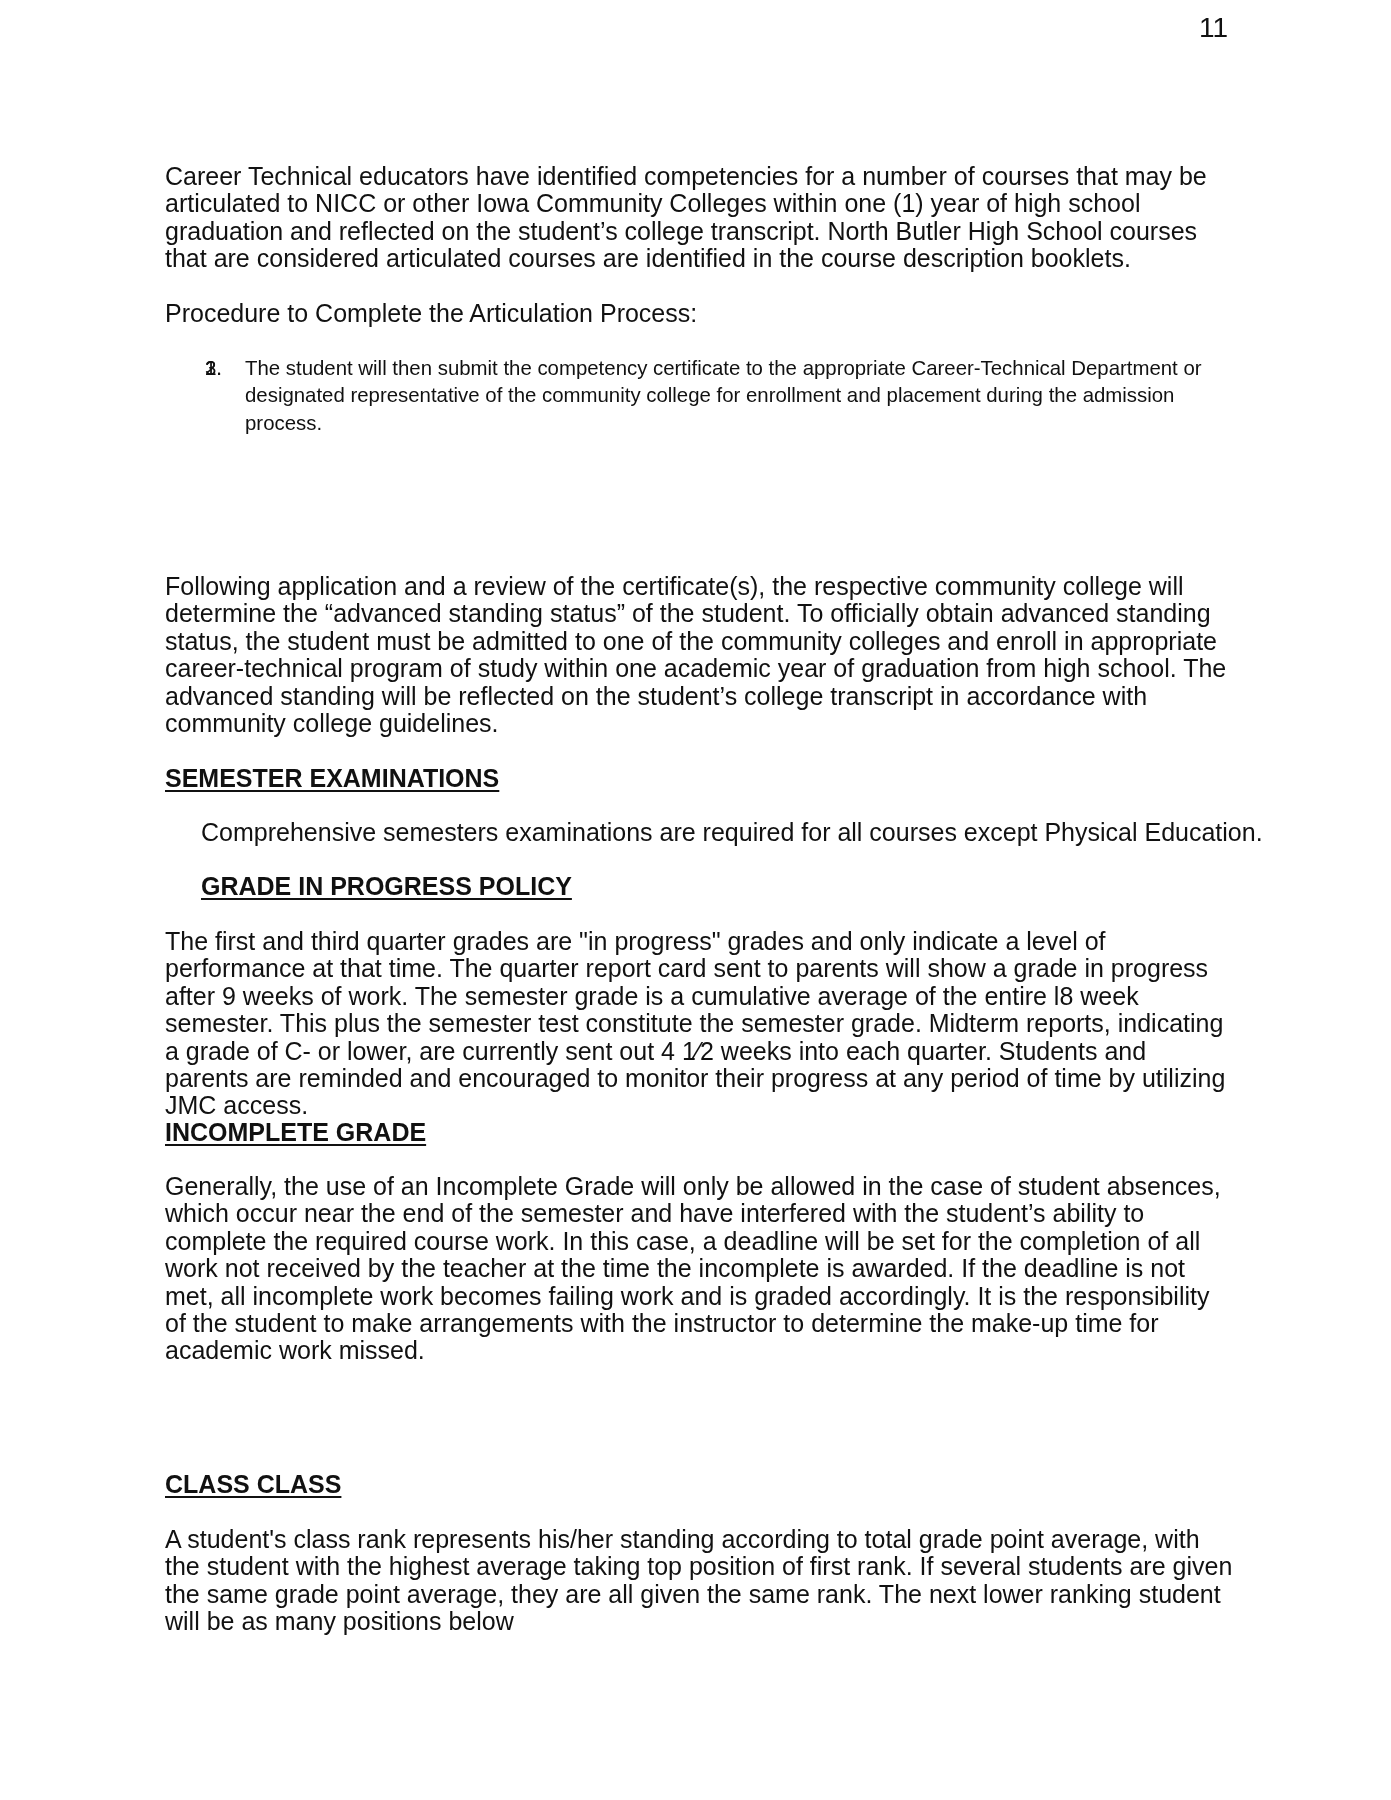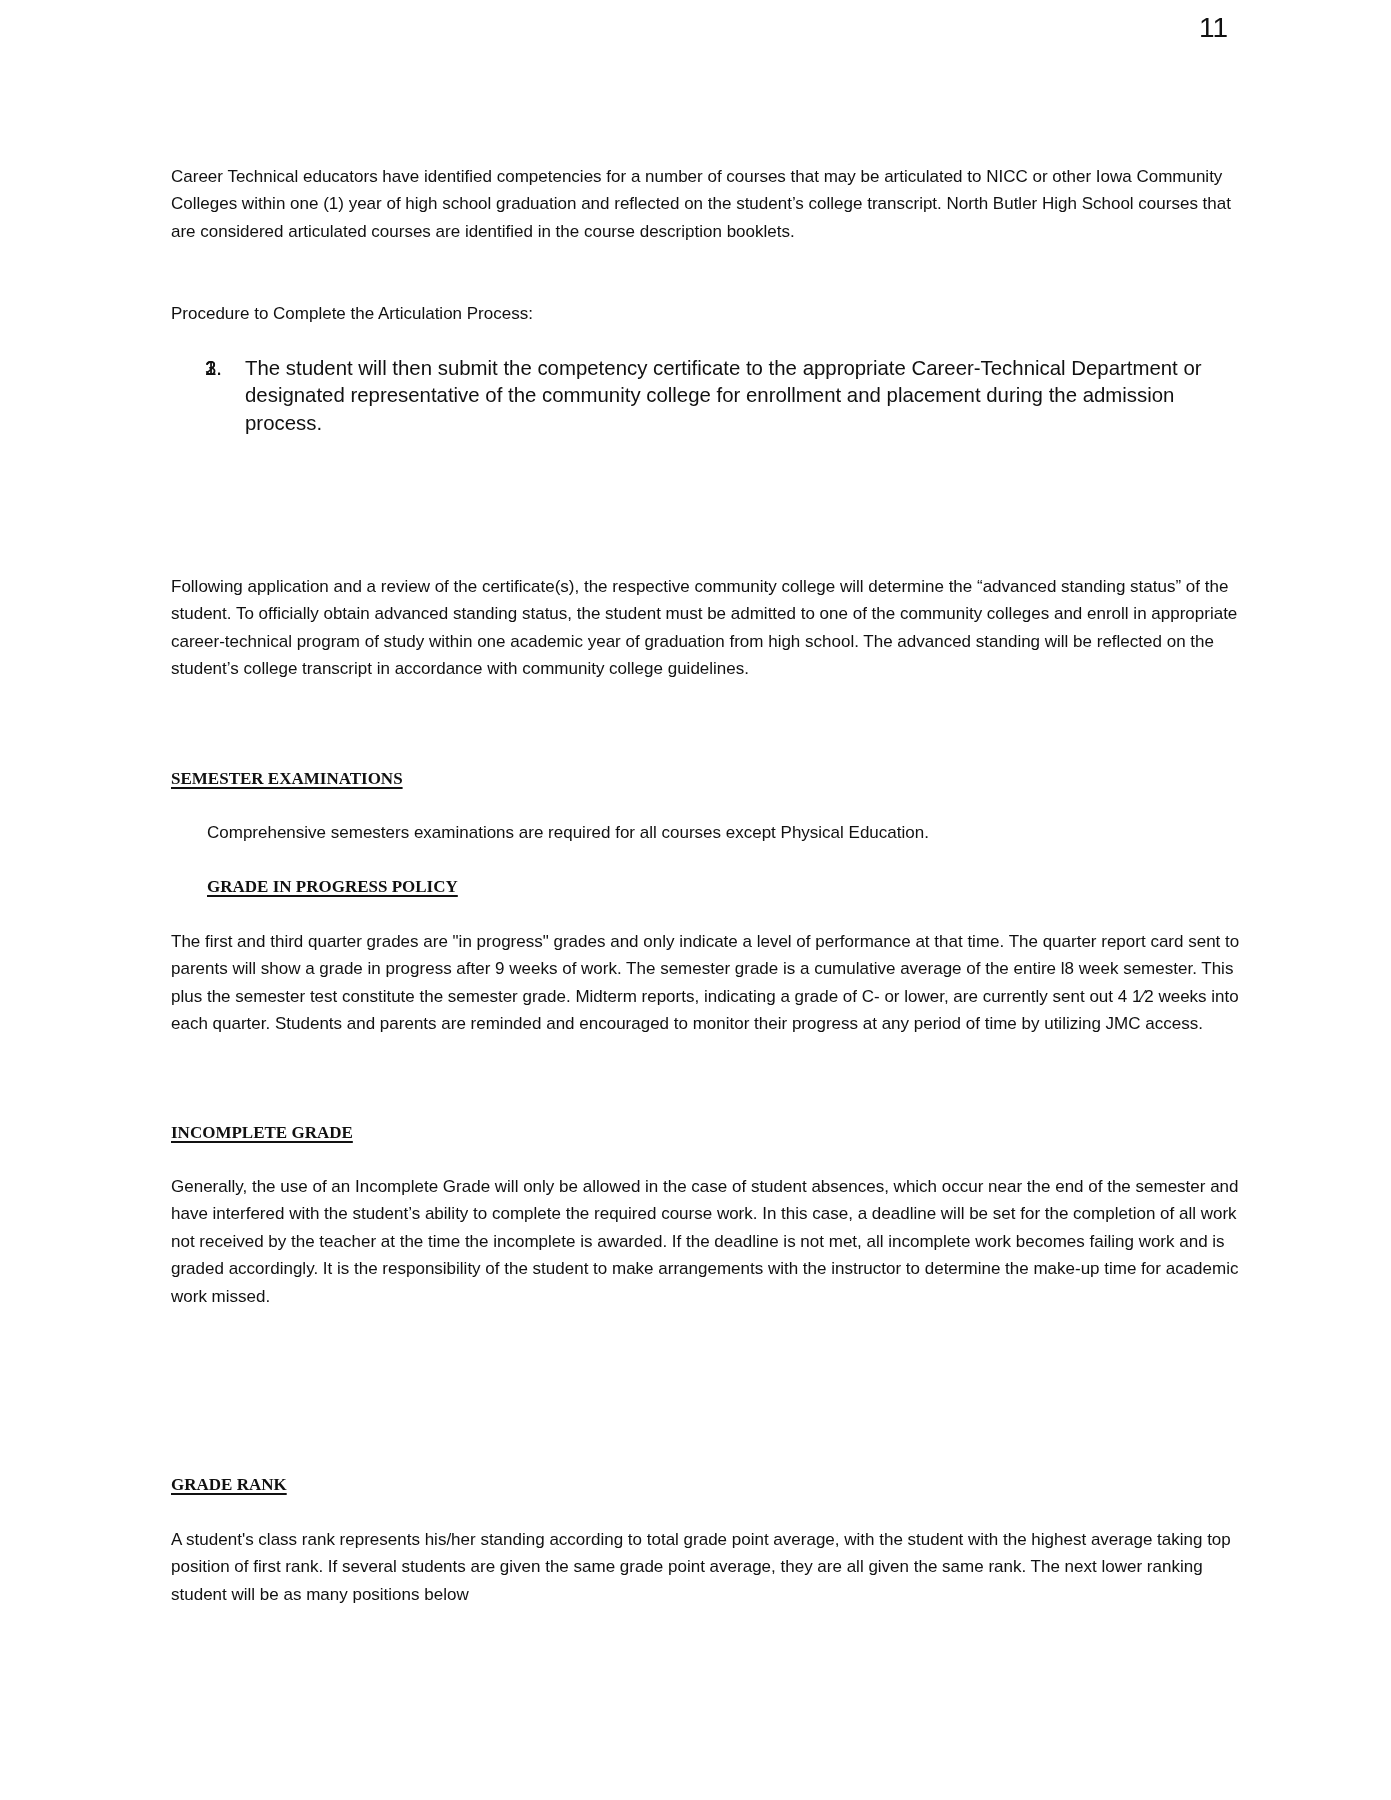--- a/index.html
+++ b/index.html
@@ -1,20 +1,20 @@
 <!DOCTYPE html>
 <html><head>
 <meta charset="utf-8">
 <style>
   html, body { margin: 0; padding: 0; background: #ffffff; }
   body { width: 1391px; height: 1800px; position: relative; overflow: hidden;
          font-family: "Liberation Sans", sans-serif; color: #111111; }
   .page-num { position: absolute; left: 1199px; top: 14px; font-size: 28px; line-height: 28px; }
-  .block { position: absolute; left: 171px; width: 1070px; font-size: 17px; line-height: 27.4px; margin: 0; }
-  .heading { font-weight: bold; text-decoration: underline; text-decoration-thickness: 2px; text-underline-offset: 3px; font-family: Liberation Serif, serif; }
+  .block { position: absolute; left: 165px; width: 1070px; font-size: 25px; line-height: 27.4px; margin: 0; }
+  .heading { font-weight: bold; text-decoration: underline; text-decoration-thickness: 2px; text-underline-offset: 3px; }
   .list { position: absolute; left: 163px; width: 1070px; margin: 0; padding: 0; list-style: none; font-size: 20.4px; line-height: 27.4px; }
   .list li { position: relative; padding-left: 82px; }
   .list .num { position: absolute; left: 42px; top: 0; }
 </style>
 </head>
 <body>
 
 <div class="page-num">11</div>
 
 <p class="block" style="top:163px;">Career Technical educators have identified competencies for a number of courses that may be articulated to NICC or other Iowa Community Colleges within one (1) year of high school graduation and reflected on the student’s college transcript. North Butler High School courses that are considered articulated courses are identified in the course description booklets.</p>
@@ -38,14 +38,14 @@
 
 <h2 class="block heading" style="top:765px;">SEMESTER EXAMINATIONS</h2>
 <p class="block" style="top:819px;margin-left:36px;">Comprehensive semesters examinations are required for all courses except Physical Education.</p>
 
 <h2 class="block heading" style="top:873px;margin-left:36px;">GRADE IN PROGRESS POLICY</h2>
 <p class="block" style="top:928px;">The first and third quarter grades are "in progress" grades and only indicate a level of performance at that time. The quarter report card sent to parents will show a grade in progress after 9 weeks of work. The semester grade is a cumulative average of the entire l8 week semester. This plus the semester test constitute the semester grade. Midterm reports, indicating a grade of C- or lower, are currently sent out 4 1⁄2 weeks into each quarter. Students and parents are reminded and encouraged to monitor their progress at any period of time by utilizing JMC access.</p>
 
 <h2 class="block heading" style="top:1119px;">INCOMPLETE GRADE</h2>
 <p class="block" style="top:1173px;">Generally, the use of an Incomplete Grade will only be allowed in the case of student absences, which occur near the end of the semester and have interfered with the student’s ability to complete the required course work. In this case, a deadline will be set for the completion of all work not received by the teacher at the time the incomplete is awarded. If the deadline is not met, all incomplete work becomes failing work and is graded accordingly. It is the responsibility of the student to make arrangements with the instructor to determine the make-up time for academic work missed.</p>
 
-<h2 class="block heading" style="top:1471px;">GRADE RANK</h2>
+<h2 class="block heading" style="top:1471px;">CLASS CLASS</h2>
 <p class="block" style="top:1526px;">A student's class rank represents his/her standing according to total grade point average, with the student with the highest average taking top position of first rank. If several students are given the same grade point average, they are all given the same rank. The next lower ranking student will be as many positions below</p>
 
 </body></html>

